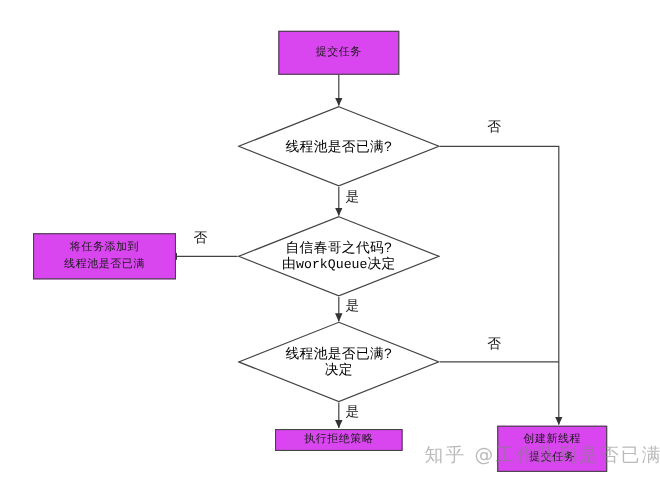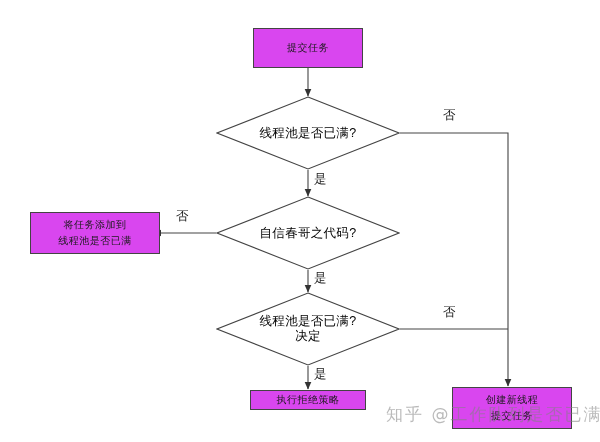--- a/index.html
+++ b/index.html
@@ -138,20 +138,21 @@
       <div>线程池是否已满?</div>
     </div>
   </div>
 
   <div class="node-diamond" style="left:216px; top:196px; width:184px; height:74px;">
     <svg class="shape" viewBox="0 0 184 74" preserveAspectRatio="none" xmlns="http://www.w3.org/2000/svg">
       <polygon points="92,1 183,37 92,73 1,37" fill="#ffffff" stroke="#444444" stroke-width="1.1"></polygon>
     </svg>
     <div class="dtext">
       <div>自信春哥之代码?</div>
+      <div><span>由</span><span class="mono">workQueue</span><span>决定</span></div>
     </div>
   </div>
 
   <div class="node-diamond" style="left:216px; top:292px; width:184px; height:74px;">
     <svg class="shape" viewBox="0 0 184 74" preserveAspectRatio="none" xmlns="http://www.w3.org/2000/svg">
       <polygon points="92,1 183,37 92,73 1,37" fill="#ffffff" stroke="#444444" stroke-width="1.1"></polygon>
     </svg>
     <div class="dtext">
       <div>线程池是否已满?</div>
       <div>决定</div>
@@ -160,21 +161,21 @@
 
   <div class="node-box" style="left:30px; top:212px; width:130px; height:42px;font-family:Liberation Serif, serif;">
     <span class="ln">将任务添加到</span>
     <span class="ln">线程池是否已满</span>
   </div>
 
   <div class="node-box" style="left:250px; top:390px; width:116px; height:20px;">
     <span class="ln">执行拒绝策略</span>
   </div>
 
-  <div class="node-box" style="left:452px; top:387px; width:120px; height:42px;">
+  <div class="node-box" style="left:452px; top:387px; width:100px; height:42px;">
     <span class="ln">创建新线程</span>
     <span class="ln">提交任务</span>
   </div>
 
   <div class="edge-label" style="left:443px; top:108px;">否</div>
 
   <div class="edge-label" style="left:314px; top:172px;">是</div>
 
   <div class="edge-label" style="left:176px; top:209px;">否</div>
 

